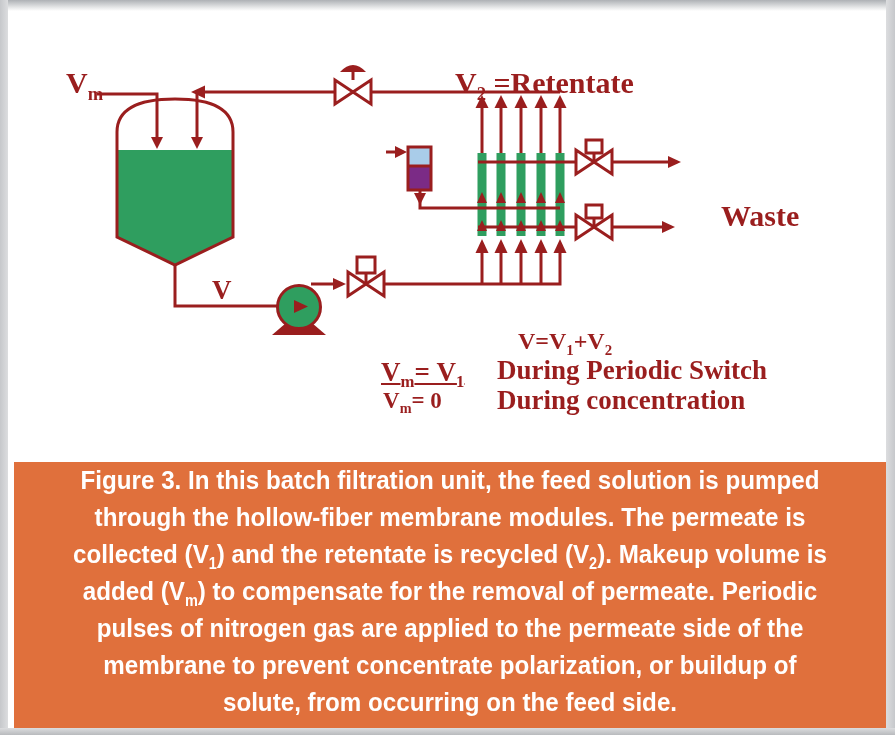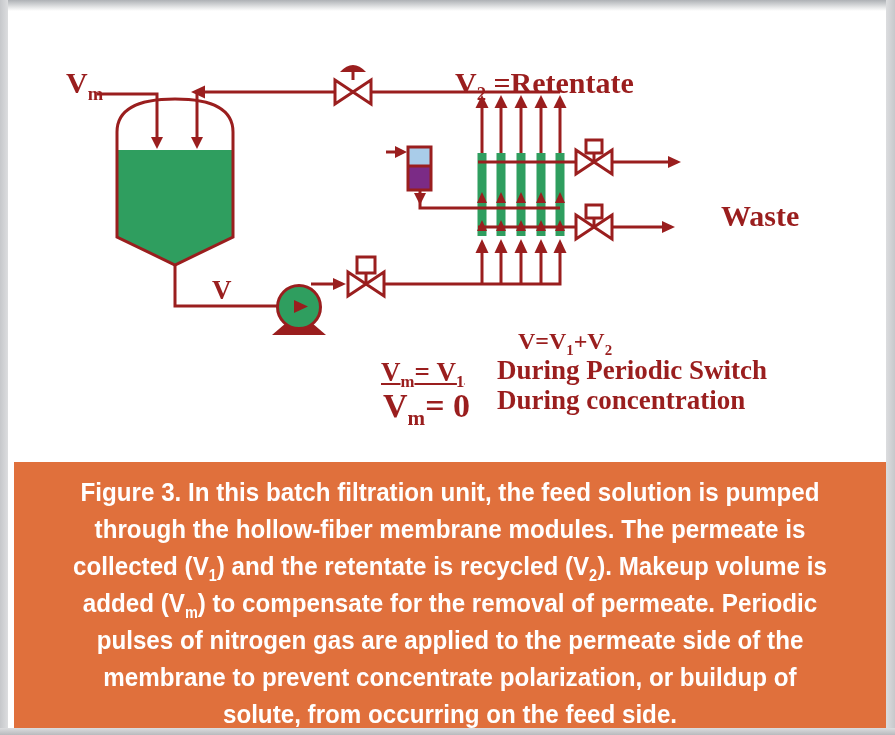--- a/index.html
+++ b/index.html
@@ -24,21 +24,21 @@
   .vsq{stroke:var(--red,#9A1E1E);stroke-width:3;fill:#fff;}
   .gbar{fill:var(--green,#2F9E5F);}
   .gcircle{fill:var(--green,#2F9E5F);stroke:var(--red,#9A1E1E);stroke-width:3;}
   .bluefill{fill:var(--blue,#A9CCE9);}
   .purplefill{fill:var(--purple,#7B2B86);}
   .dlabel{position:absolute;color:var(--red,#9A1E1E);font-weight:bold;
           font-family:"Liberation Serif",serif;font-size:30px;line-height:1;
           white-space:nowrap;}
   .dlabel sub{font-size:0.62em;vertical-align:-0.38em;line-height:0;}
   .caption-box{position:absolute;left:14px;top:462px;width:872px;height:267px;
-               background:var(--orange,#E0703C);padding-top:12px;box-sizing:border-box;}
+               background:var(--orange,#E0703C);box-sizing:border-box;}
   .cap-line{text-align:center;color:#fff;font-family:"Liberation Sans",sans-serif;
             font-weight:bold;font-size:26px;line-height:37px;white-space:nowrap;
             transform:scaleX(0.93);transform-origin:50% 50%;}
   .cap-line sub{font-size:0.6em;vertical-align:-0.4em;line-height:0;}
 </style>
 </head>
 <body>
 
 <div class="screen">
 
@@ -181,21 +181,21 @@
   <div class="dlabel" style="left:681px;top:201px;margin-left:40px;"><span>Waste</span></div>
 
   <div class="dlabel" style="left:212px;top:277px;font-size:27px;"><span>V</span></div>
 
   <div class="dlabel" style="left:500px;top:329px;width:130px;text-align:center;font-size:24px;"><span>V=V</span><sub>1</sub><span>+V</span><sub>2</sub></div>
 
   <div class="dlabel" style="left:381px;top:359px;font-size:27px;text-decoration:underline;"><span>V</span><sub>m</sub><span>=&nbsp;V</span><sub>1</sub></div>
 
   <div class="dlabel" style="left:497px;top:357px;font-size:27px;"><span>During Periodic Switch</span></div>
 
-  <div class="dlabel" style="left:383px;top:389px;font-size:34px;"><span>V</span><sub>m</sub><span>=&nbsp;0</span></div>
+  <div class="dlabel" style="left:383px;top:389px;font-size:23px;"><span>V</span><sub>m</sub><span>=&nbsp;0</span></div>
 
   <div class="dlabel" style="left:497px;top:387px;font-size:27px;"><span>During concentration</span></div>
 
   <div class="caption-box">
     <div class="cap-line"><span>Figure 3. In this batch filtration unit, the feed solution is pumped</span><sub></sub><span></span><sub></sub><span></span></div>
     <div class="cap-line"><span>through the hollow-fiber membrane modules. The permeate is</span><sub></sub><span></span><sub></sub><span></span></div>
     <div class="cap-line"><span>collected (V</span><sub>1</sub><span>) and the retentate is recycled (V</span><sub>2</sub><span>). Makeup volume is</span></div>
     <div class="cap-line"><span>added (V</span><sub>m</sub><span>) to compensate for the removal of permeate. Periodic</span><sub></sub><span></span></div>
     <div class="cap-line"><span>pulses of nitrogen gas are applied to the permeate side of the</span><sub></sub><span></span><sub></sub><span></span></div>
     <div class="cap-line"><span>membrane to prevent concentrate polarization, or buildup of</span><sub></sub><span></span><sub></sub><span></span></div>

